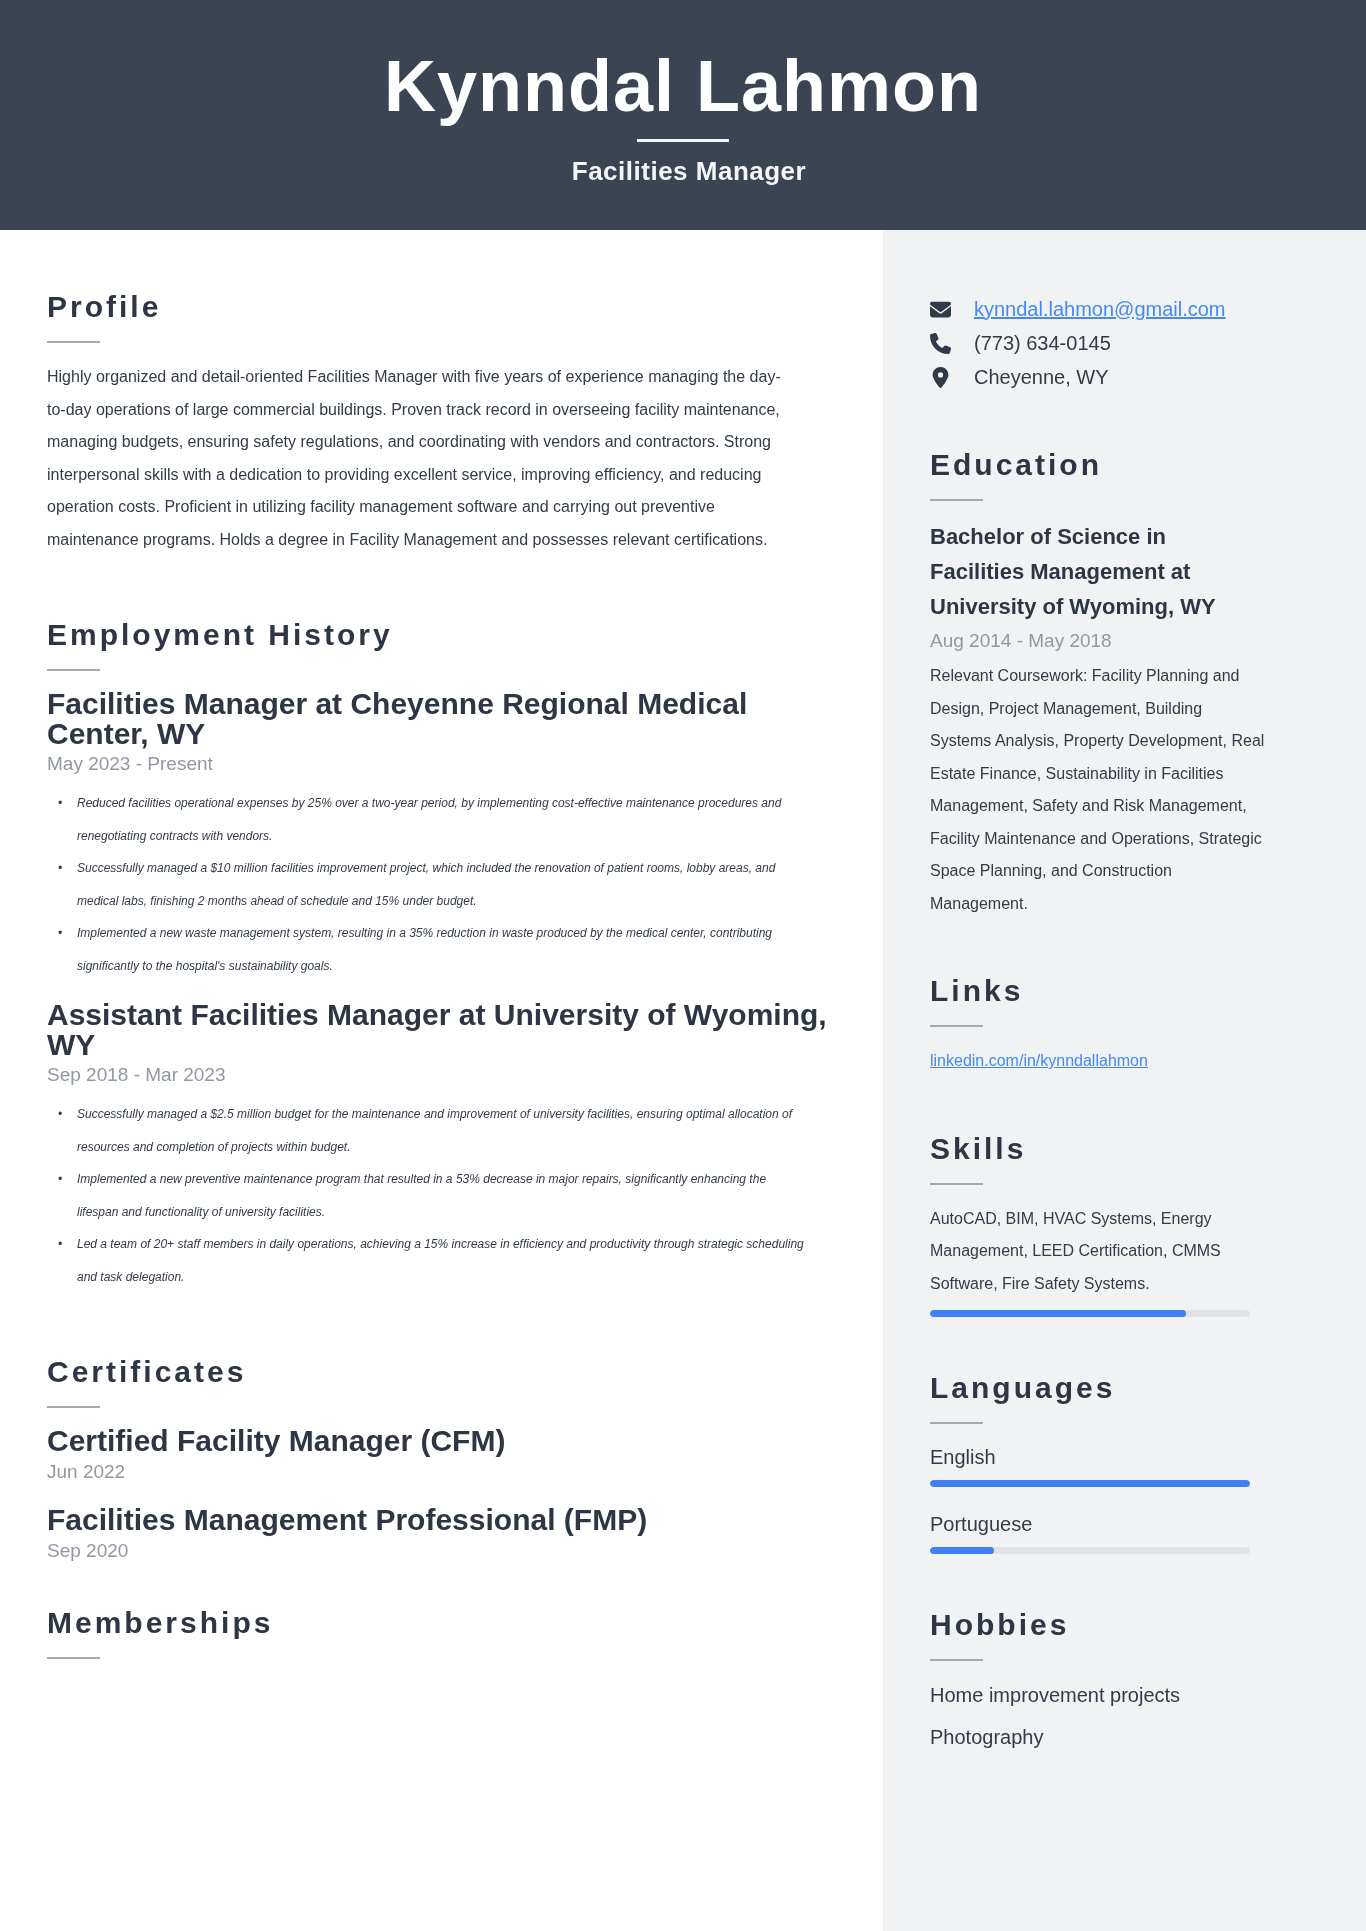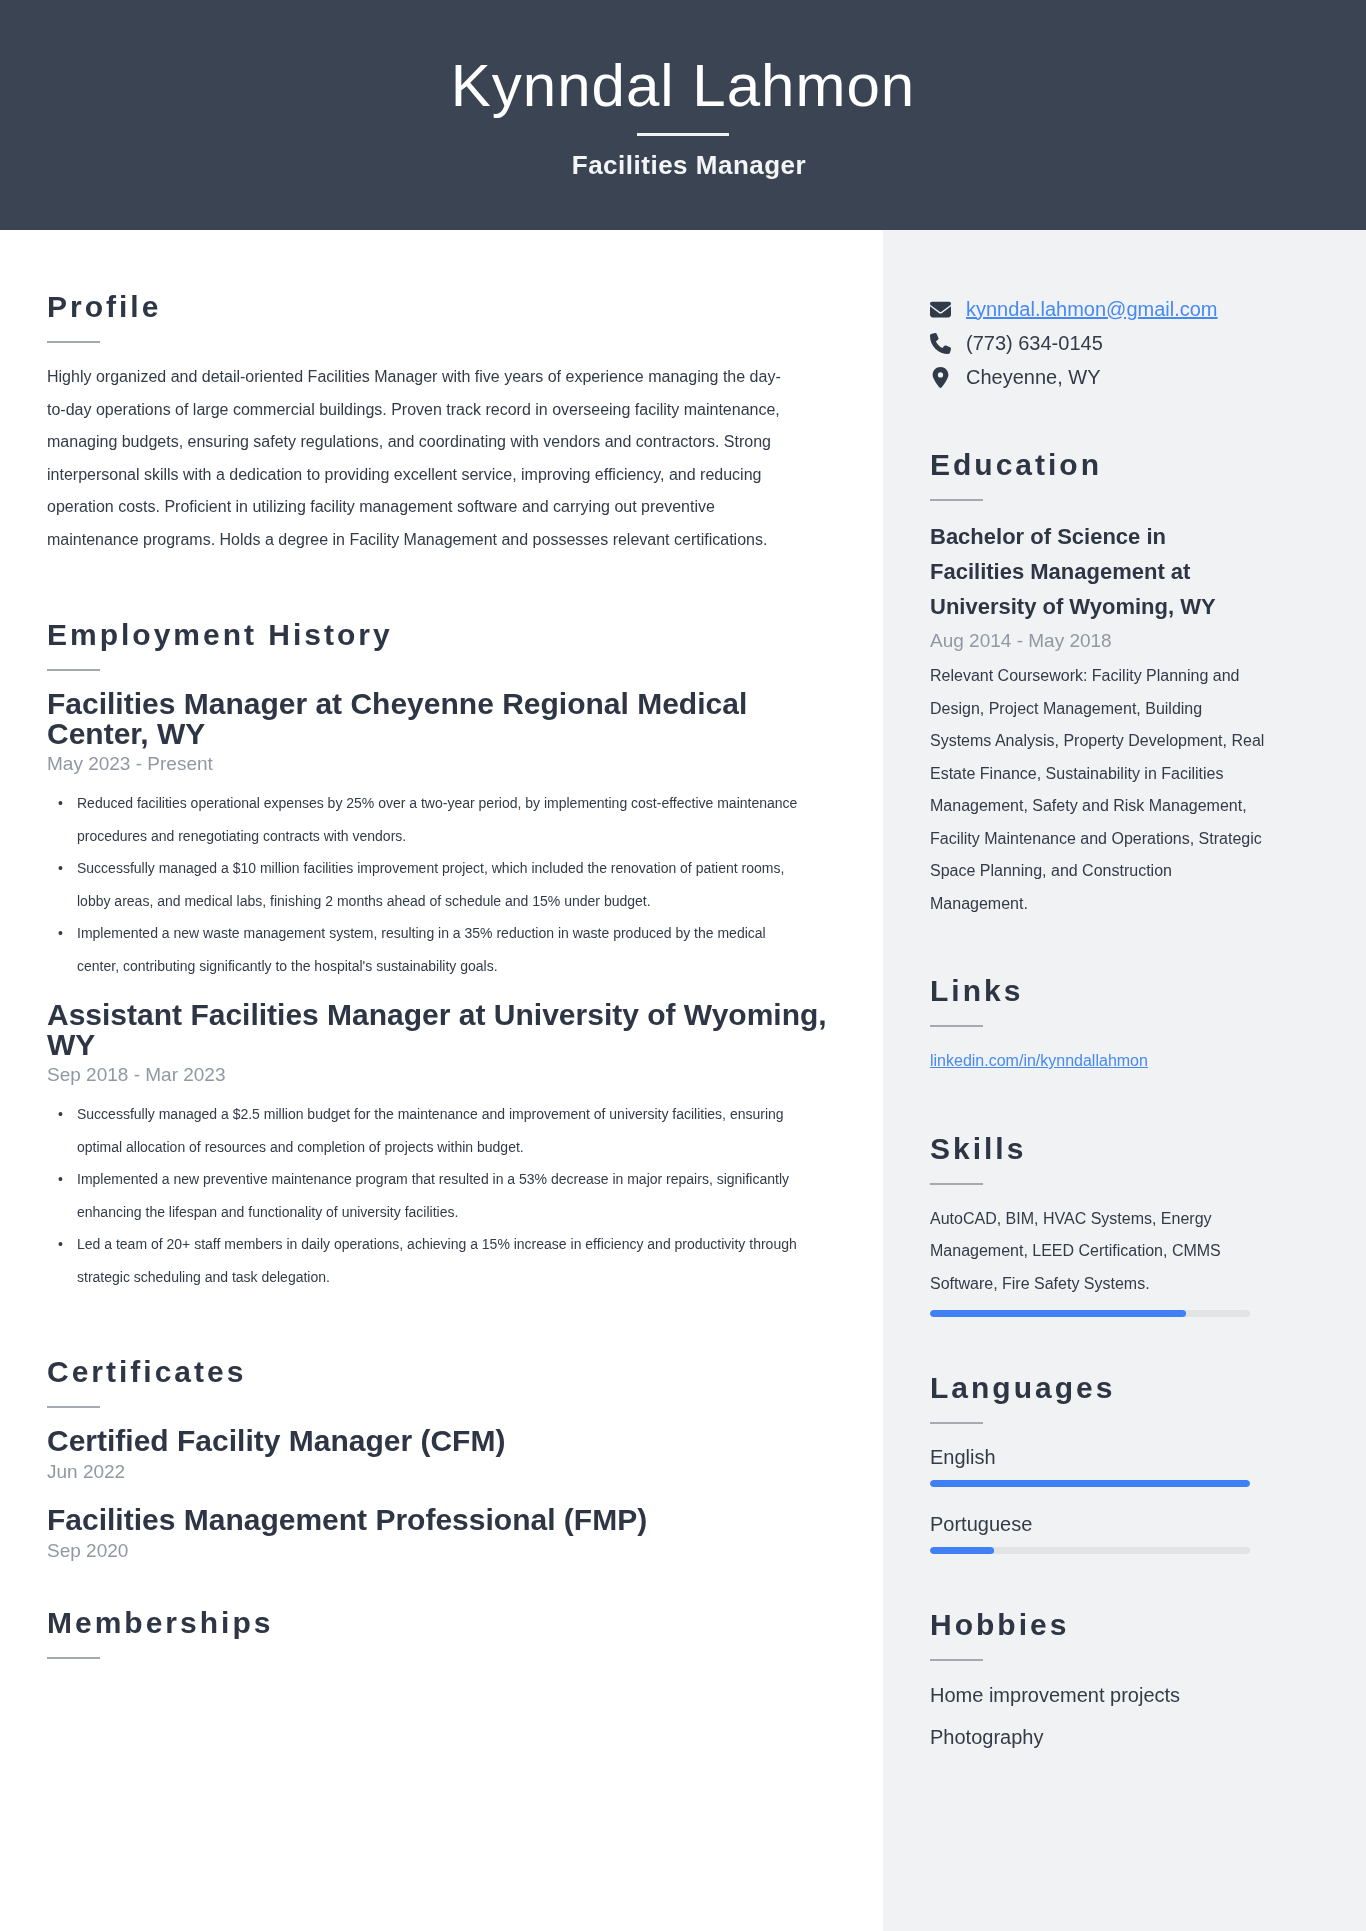--- a/index.html
+++ b/index.html
@@ -20,22 +20,22 @@
     background: #3b4452;
     color: #ffffff;
     display: flex;
     flex-direction: column;
     align-items: center;
     justify-content: center;
     padding-top: 6px;
     flex: 0 0 auto;
   }
   .hero h1 {
-    font-size: 60px;
-    font-weight: 400;
+    font-size: 72px;
+    font-weight: 700;
     letter-spacing: 1px;
     line-height: 1;
   }
   .hero-divider {
     width: 92px;
     height: 3px;
     background: #f2f3f5;
     margin: 17px 0 14px 0;
   }
   .hero-sub {
@@ -87,34 +87,35 @@
     font-size: 30px;
     font-weight: 700;
     color: #2e3645;
     line-height: 30px;
   }
   .job .muted-date { margin-top: 2px; }
   .bullets { list-style: none; margin-top: 10px; max-width: 763px; }
   .bullets li {
     position: relative;
     padding-left: 30px;
-    font-size: 14px;
+    font-size: 12px;
     line-height: 32.5px;
+    font-style: italic;
   }
   .bullets li::before {
     content: "\2022";
     position: absolute;
     left: 11px;
     top: 0;
   }
   .cert { margin-bottom: 20px; }
   .cert .muted-date { margin-top: 3px; }
 
   
-  .contact-row { display: flex; align-items: center; height: 34px; }
+  .contact-row { display: flex; align-items: center; height: 34px; gap: 8px; }
   .contact-row .cicon { width: 21px; height: 21px; flex: 0 0 21px; margin-right: 15px; }
   .contact-row .cicon svg { width: 100%; height: 100%; fill: #313a48; display: block; }
   .contact-row span, .contact-row a { font-size: 20px; }
   a.link { color: #4589f5; text-decoration: underline; }
 
   .side-section { margin-top: 52px; }
   .degree-title { font-size: 22px; font-weight: 700; line-height: 35px; color: #2e3645; }
   .edu-date { margin: 4px 0 6px 0; }
 
   .bar {

